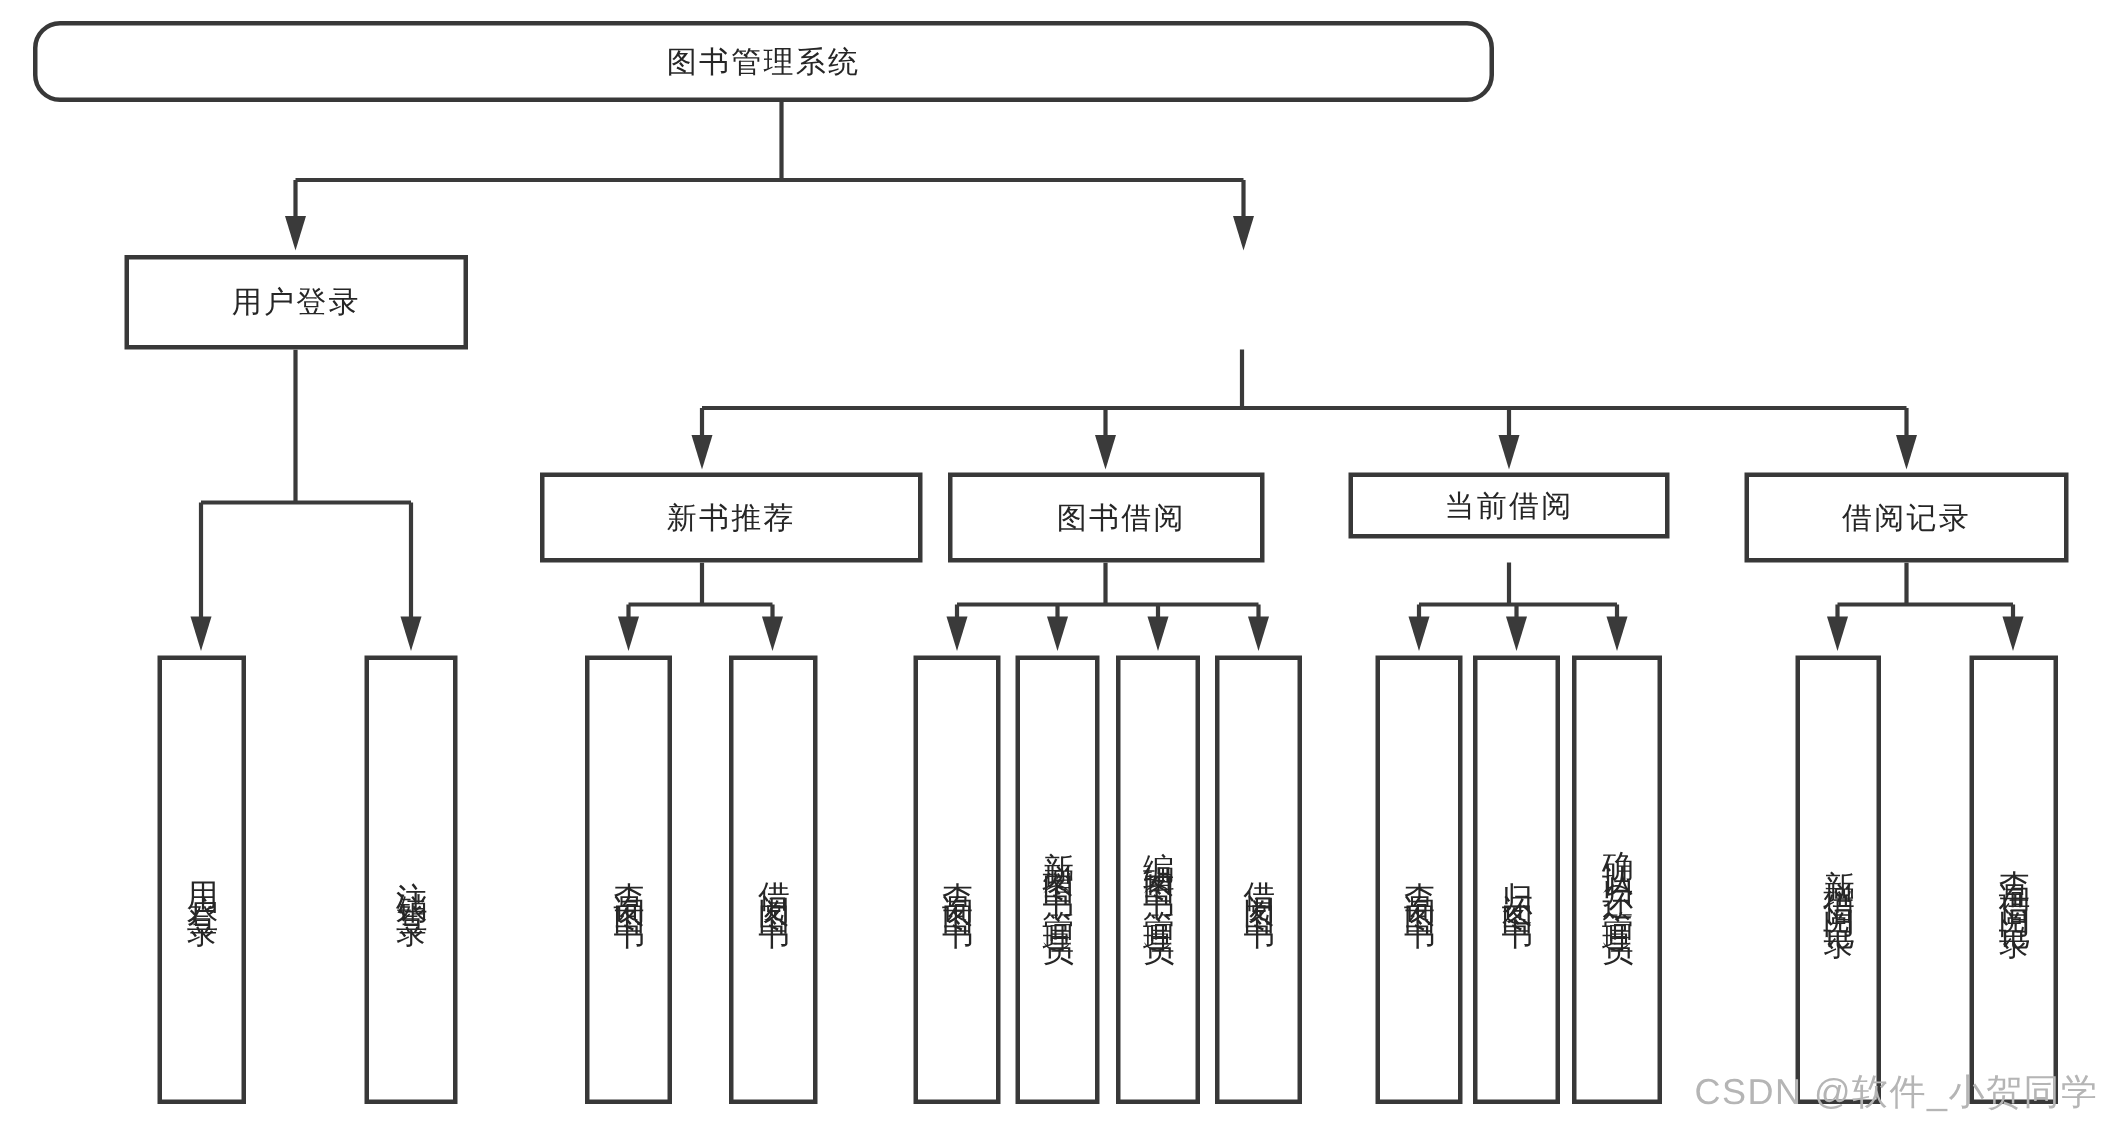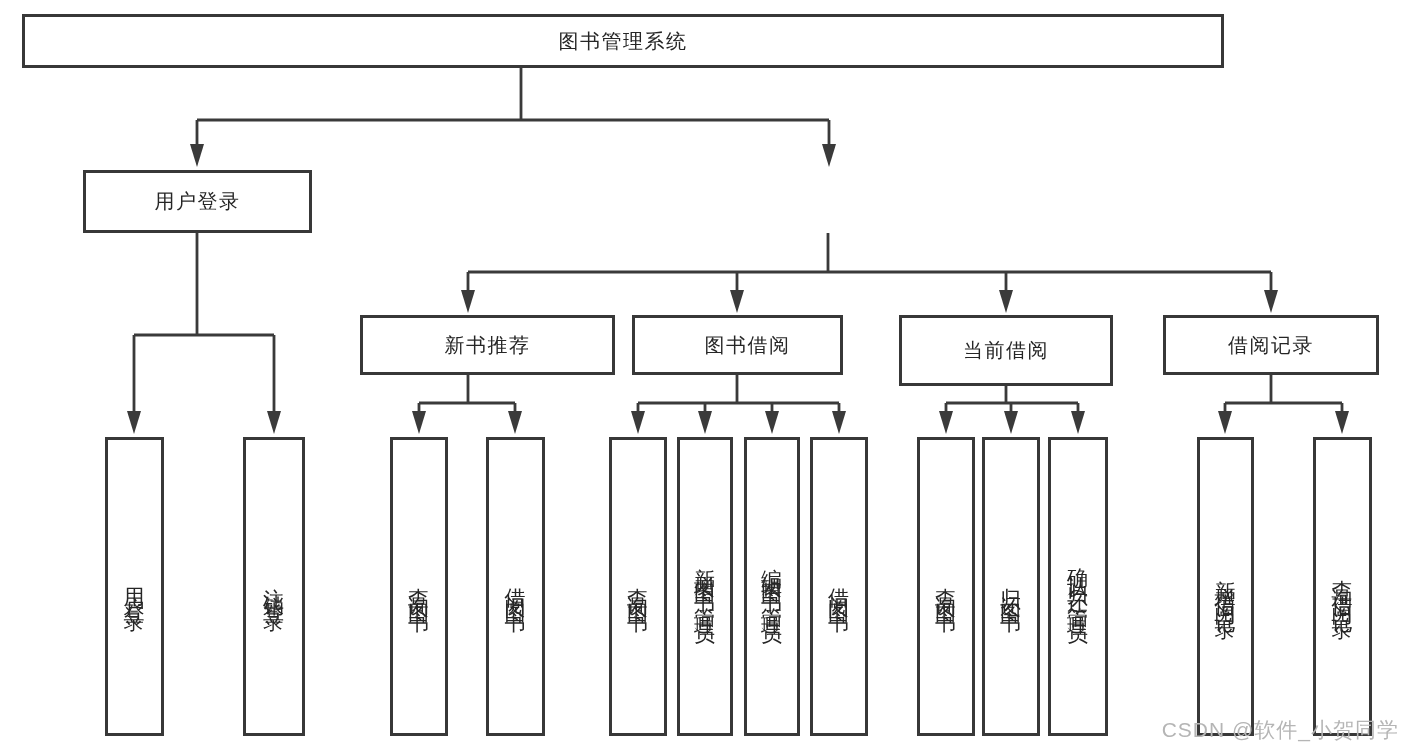--- a/index.html
+++ b/index.html
@@ -48,45 +48,45 @@
   .leaf { top: 437px; height: 299px; }
   .vlbl {
     writing-mode: vertical-rl;
     text-orientation: mixed;
     font-size: 21px;
     letter-spacing: 8px;
     line-height: 1;
     white-space: nowrap;
   }
   
-  .n-root      { left: 22px;   top: 14px;  width: 1202px; height: 54px; }
+  .n-root      { left: 22px;   top: 14px;  width: 974px; height: 54px; border-radius: 18px; }
   .n-user      { left: 83px;   top: 170px; width: 229px; height: 63px; }
   .n-mgmt      { left: 706px;  top: 170px; width: 238px; height: 63px; }
   .n-newrec    { left: 360px;  top: 315px; width: 255px; height: 60px; }
   .n-bborrow   { left: 632px;  top: 315px; width: 211px; height: 60px; padding-left: 20px; }
-  .n-current   { left: 899px;  top: 315px; width: 214px; height: 71px; }
+  .n-current   { left: 899px;  top: 315px; width: 214px; height: 44px; }
   .n-records   { left: 1163px; top: 315px; width: 216px; height: 60px; }
   .l-a1 { left: 105px;  width: 59px; }
   .l-a2 { left: 243px;  width: 62px; }
   .l-b1 { left: 390px;  width: 58px; }
   .l-b2 { left: 486px;  width: 59px; }
   .l-c1 { left: 609px;  width: 58px; }
   .l-c2 { left: 677px;  width: 56px; }
   .l-c3 { left: 744px;  width: 56px; }
   .l-c4 { left: 810px;  width: 58px; }
   .l-d1 { left: 917px;  width: 58px; }
   .l-d2 { left: 982px;  width: 58px; }
   .l-d3 { left: 1048px; width: 60px; }
   .l-e1 { left: 1197px; width: 57px; }
   .l-e2 { left: 1313px; width: 59px; }
   .watermark {
     position: absolute;
     right: 6px;
     bottom: 3px;
-    font-size: 21px;
+    font-size: 24px;
     letter-spacing: 1px;
     color: var(--watermark);
     white-space: nowrap;
     z-index: 5;
   }
 </style>
 </head>
 <body>
 
 <div class="canvas">

